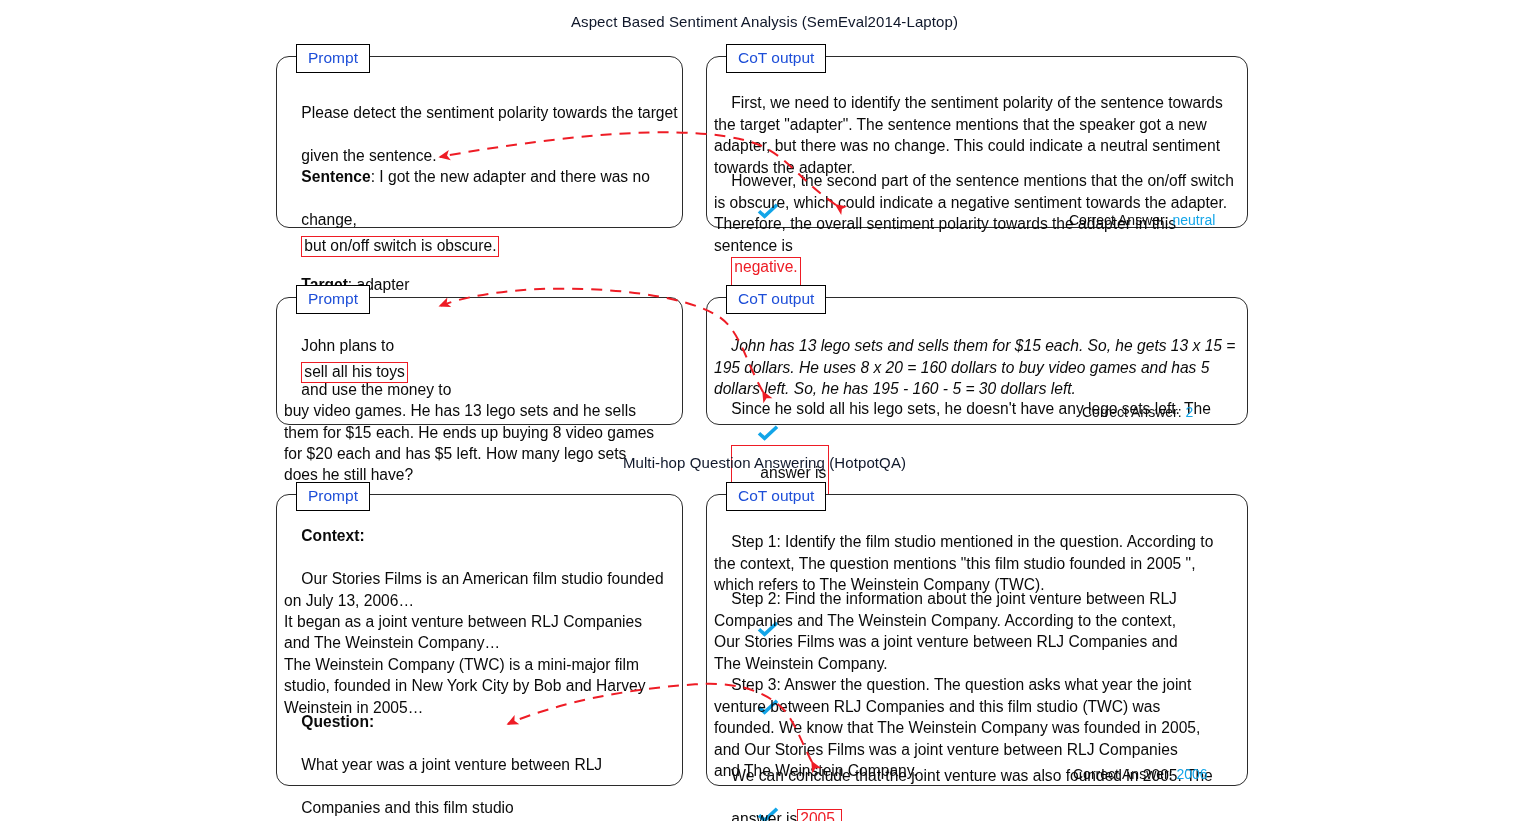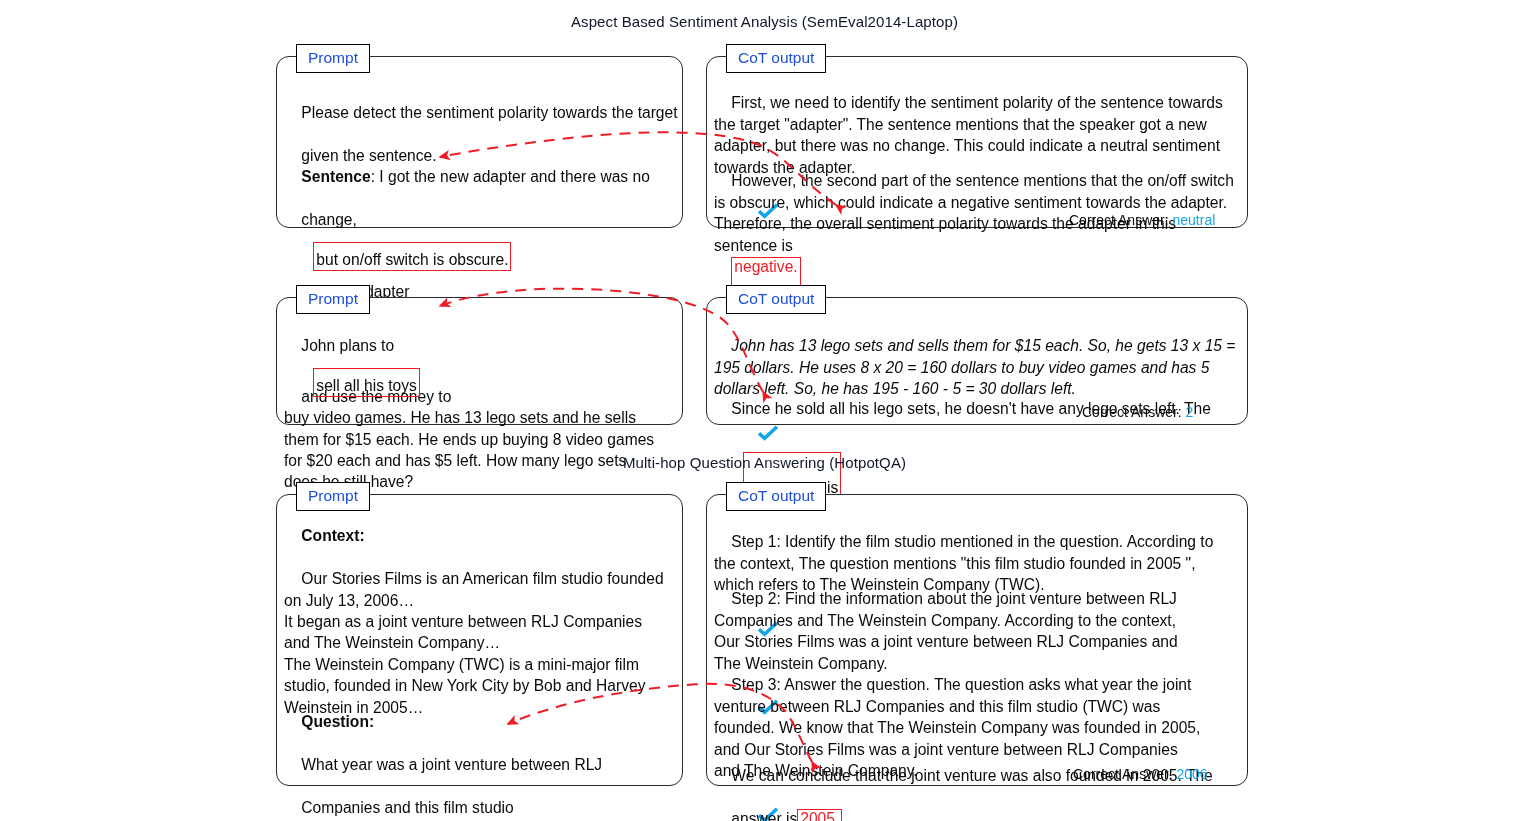--- a/index.html
+++ b/index.html
@@ -53,26 +53,26 @@
     font-size: 15.6px;
     line-height: 21.4px;
     color: #0a0a0a;
     white-space: pre-wrap;
   }
   .b { font-weight: bold; }
   .red { color: #ee1c25; }
   .blue { color: #12a5e8; }
   .hl {
     border: 1.6px solid #ee1c25;
-    padding: 8px 2px 1px 2px;
-    margin: 0 12px;
+    padding: 0px 2px 1px 2px;
+    margin: 0 0px;
     display: inline-block;
     line-height: 18px;
     position: relative;
-    top: 11px;
+    top: 4px;
   }
   .hl-red {
     border: 1.6px solid #ee1c25;
     color: #ee1c25;
     padding: 0px 2px 10px 2px;
     display: inline-block;
     line-height: 18px;
   }
   .correct {
     position: absolute;

